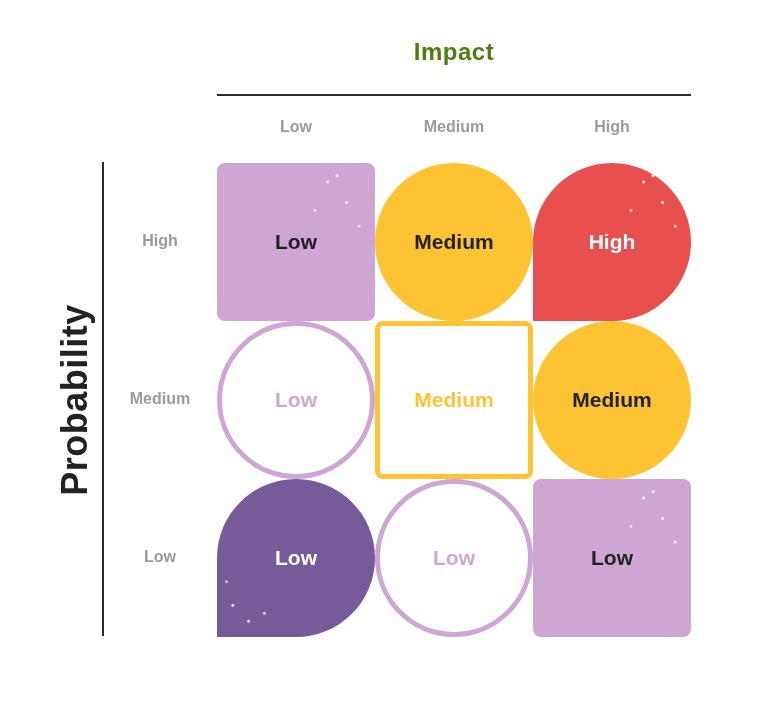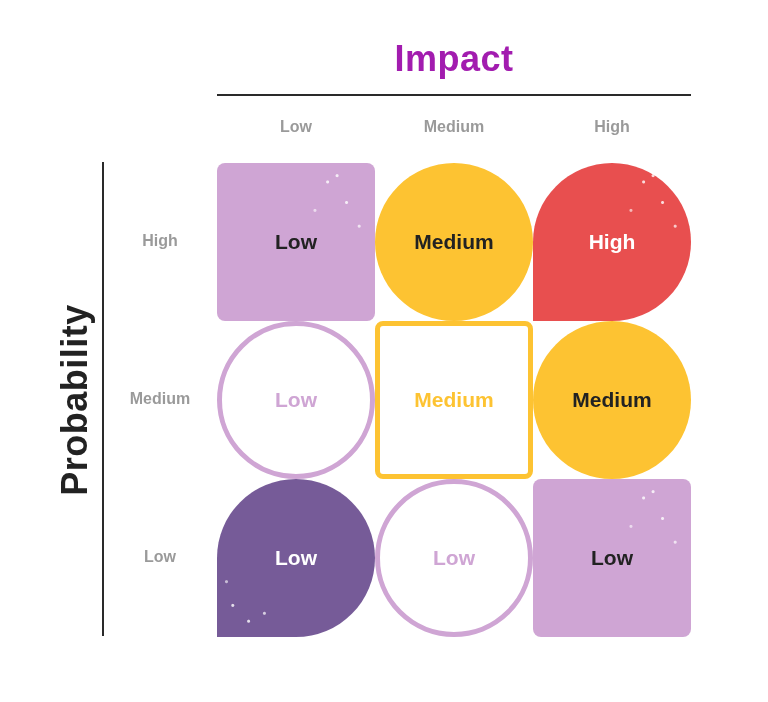--- a/index.html
+++ b/index.html
@@ -1,19 +1,19 @@
 <!DOCTYPE html>
 <html><head>
 <meta charset="utf-8">
 <style>
   html, body { margin: 0; padding: 0; background: #ffffff; }
   body { width: 768px; height: 702px; position: relative; overflow: hidden;
          font-family: "Liberation Sans", "DejaVu Sans", sans-serif; }
   .title-x { position: absolute; left: 217px; width: 474px; top: 38px; text-align: center;
-             font-size: 36px; font-weight: bold; color: #a21caf; letter-spacing: 0.5px; }
+             font-size: 24px; font-weight: bold; color: #4d7c0f; letter-spacing: 0.5px; }
   .axis-line-x { position: absolute; left: 217px; width: 474px; top: 94px; height: 2px;
                  background: #2a2a2a; }
   .axis-line-y { position: absolute; left: 102px; top: 162px; width: 2px; height: 474px;
                  background: #2a2a2a; }
   .title-y { position: absolute; left: 75px; top: 400px; transform: translate(-50%, -50%) rotate(-90deg);
              font-size: 36px; font-weight: bold; color: #222222; white-space: nowrap; letter-spacing: 0.5px; }
   .col-label { position: absolute; top: 118px; width: 158px; text-align: center;
                font-size: 16px; font-weight: bold; color: #9a9a9a; }
   .row-label { position: absolute; left: 110px; width: 100px; text-align: center;
                font-size: 16px; font-weight: bold; color: #9a9a9a; }

